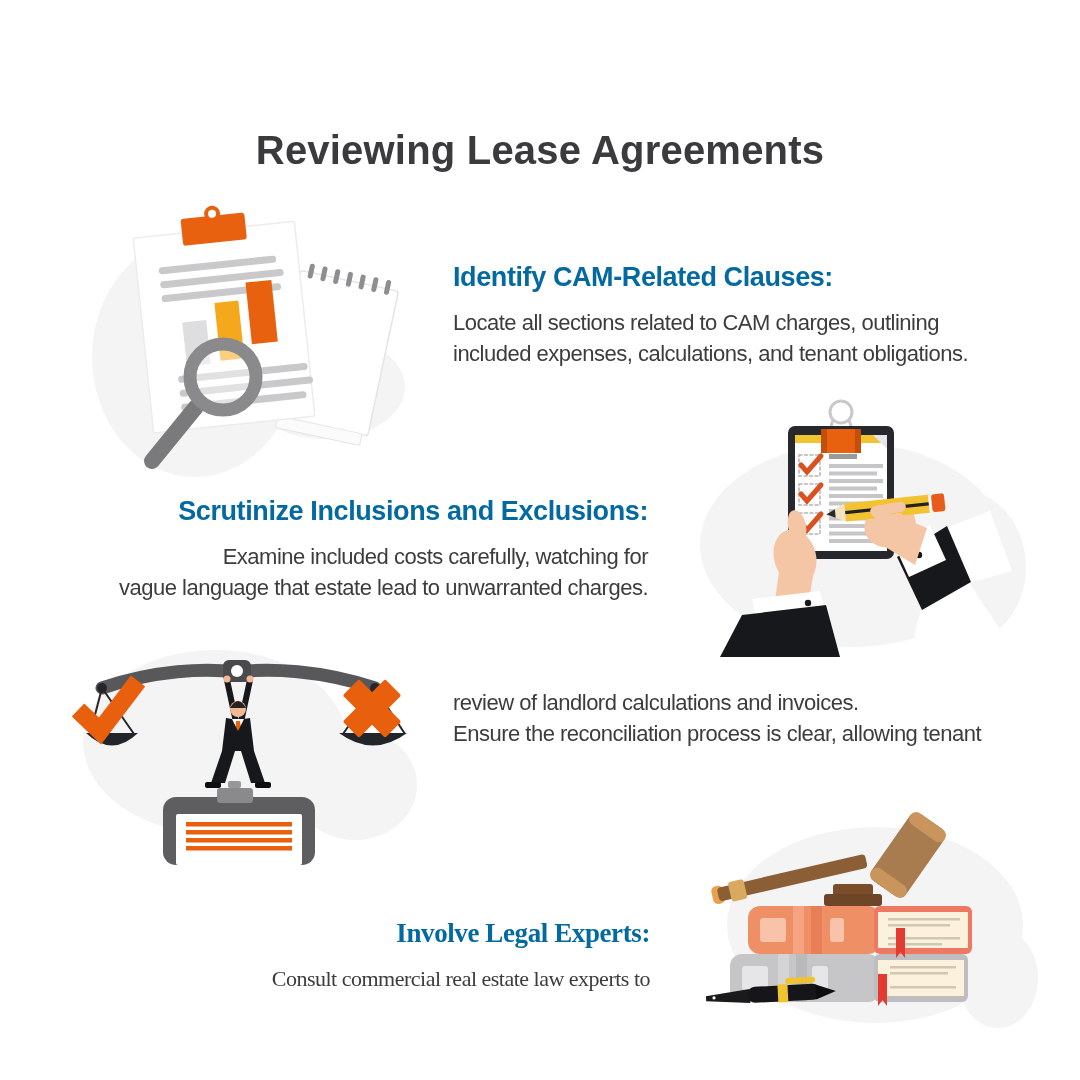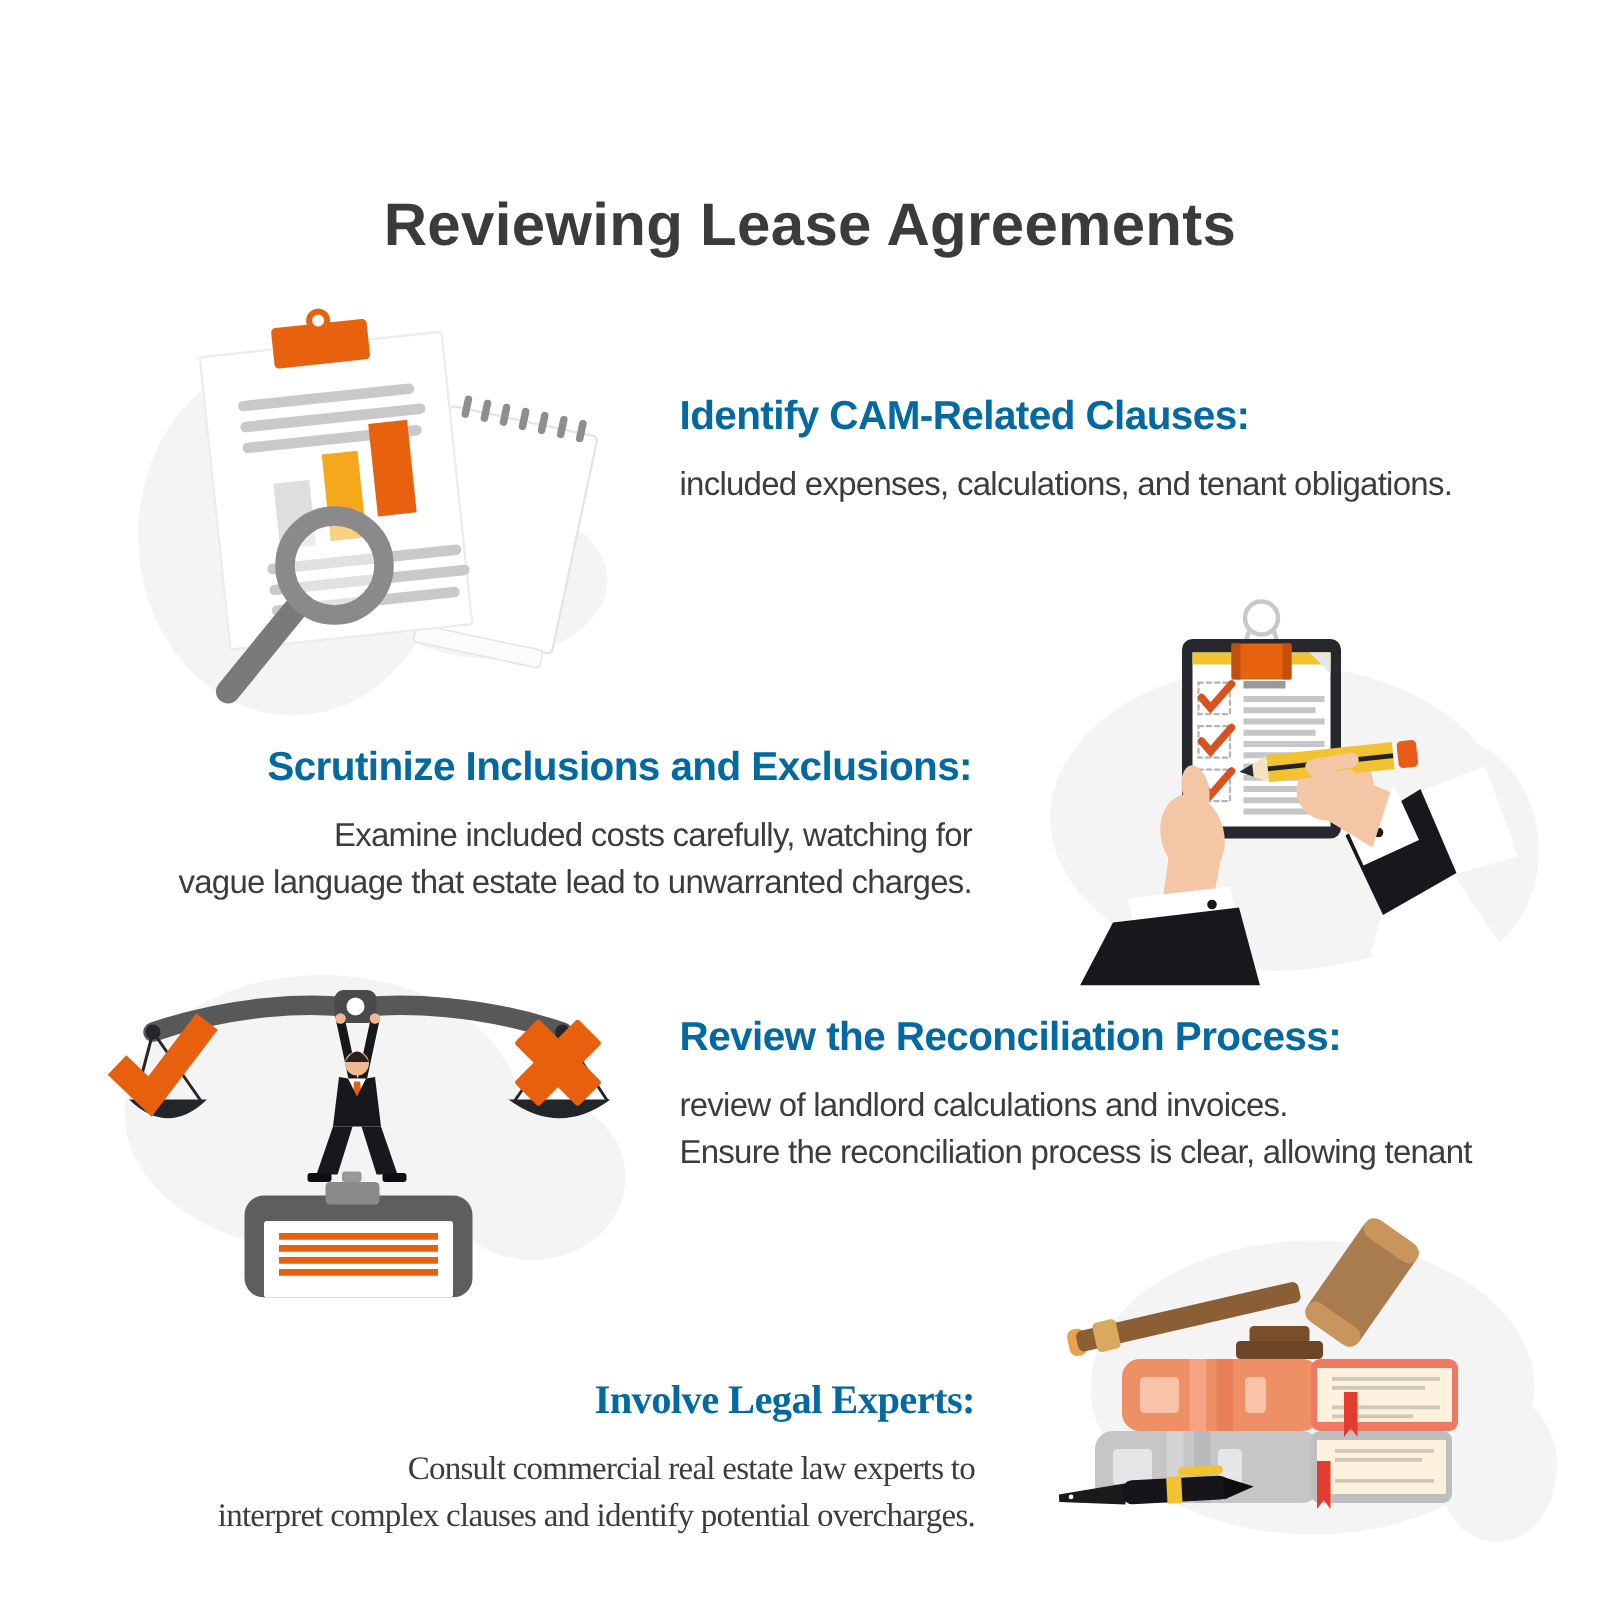--- a/index.html
+++ b/index.html
@@ -72,20 +72,21 @@
       <g>
         <line x1="116" y1="212" x2="72" y2="266" stroke="#7A7A7C" stroke-width="16" stroke-linecap="round"></line>
         <circle cx="143" cy="182" r="33" fill="rgba(255,255,255,0.45)" stroke="#8A8A8C" stroke-width="13"></circle>
       </g>
     </svg>
   </div>
 
   <div class="step align-left" id="step1">
     <div class="heading">Identify CAM-Related Clauses:</div>
     <div class="body">
+      <div class="line">Locate all sections related to CAM charges, outlining</div>
       <div class="line">included expenses, calculations, and tenant obligations.</div>
     </div>
   </div>
 
   <div class="step align-right" id="step2">
     <div class="heading">Scrutinize Inclusions and Exclusions:</div>
     <div class="body">
       <div class="line">Examine included costs carefully, watching for</div>
       <div class="line">vague language that estate lead to unwarranted charges.</div>
     </div>
@@ -203,32 +204,30 @@
         <polygon points="171,88 177,89 183,101 189,89 195,88 199,121 167,121" fill="#16181C"></polygon>
         <polygon points="167,121 180,121 170,153 156,153" fill="#16181C"></polygon>
         <polygon points="186,121 199,121 210,153 196,153" fill="#16181C"></polygon>
         <rect x="150" y="152" width="16" height="6" rx="2" fill="#0E0E10"></rect>
         <rect x="200" y="152" width="16" height="6" rx="2" fill="#0E0E10"></rect>
       </g>
     </svg>
   </div>
 
   <div class="step align-left" id="step3">
-    <div class="heading">Review the Reconciliation Process:</div>
     <div class="body">
       <div class="line">review of landlord calculations and invoices.</div>
       <div class="line">Ensure the reconciliation process is clear, allowing tenant</div>
     </div>
   </div>
 
   <div class="step align-right" id="step4">
     <div class="heading">Involve Legal Experts:</div>
     <div class="body">
       <div class="line">Consult commercial real estate law experts to</div>
-      <div class="line">interpret complex clauses and identify potential overcharges.</div>
     </div>
   </div>
 
   <div class="illus" id="illus4">
     <svg viewBox="0 0 350 230">
       <ellipse class="blob" cx="185" cy="115" rx="148" ry="98"></ellipse>
       <ellipse class="blob" cx="308" cy="168" rx="40" ry="50"></ellipse>
       <g>
         <rect x="40" y="144" width="150" height="48" rx="12" fill="#C6C6C8"></rect>
         <rect x="88" y="144" width="11" height="48" fill="#D4D4D6"></rect>

